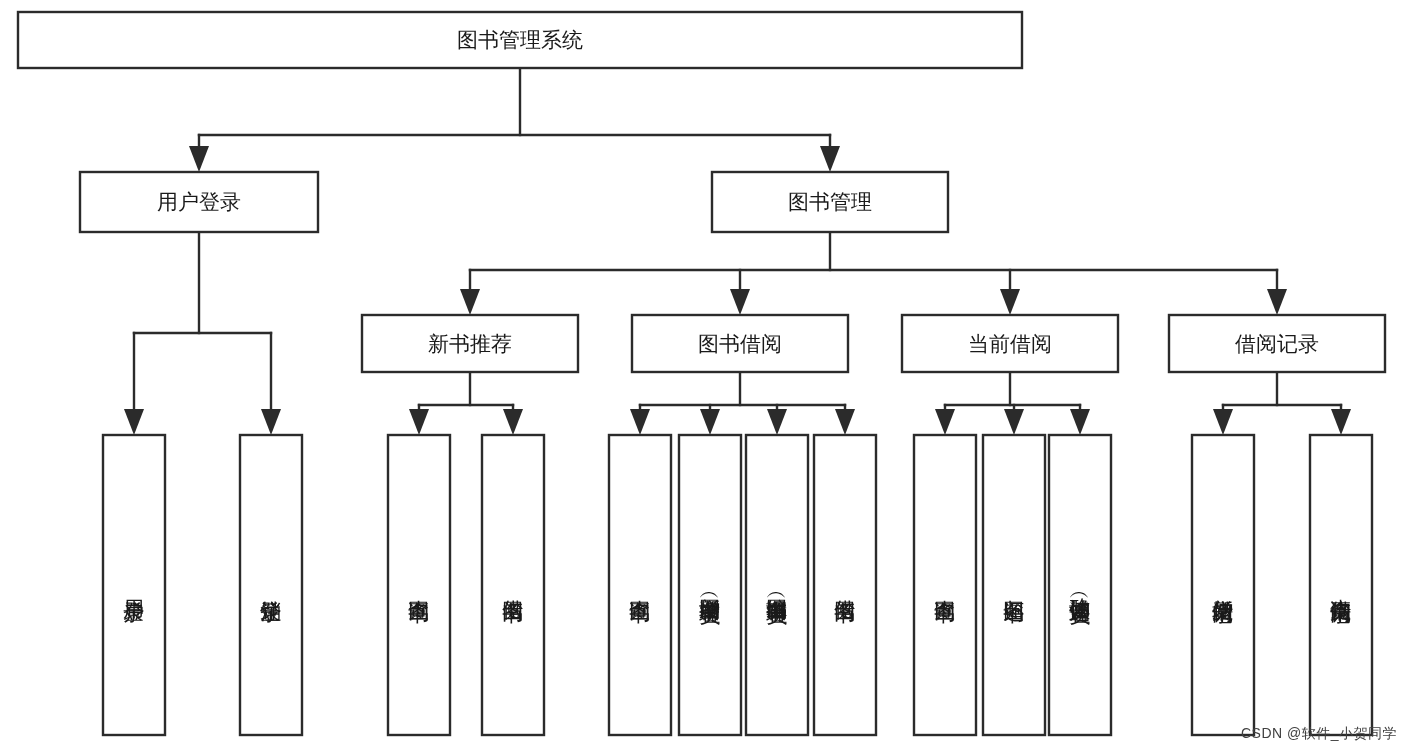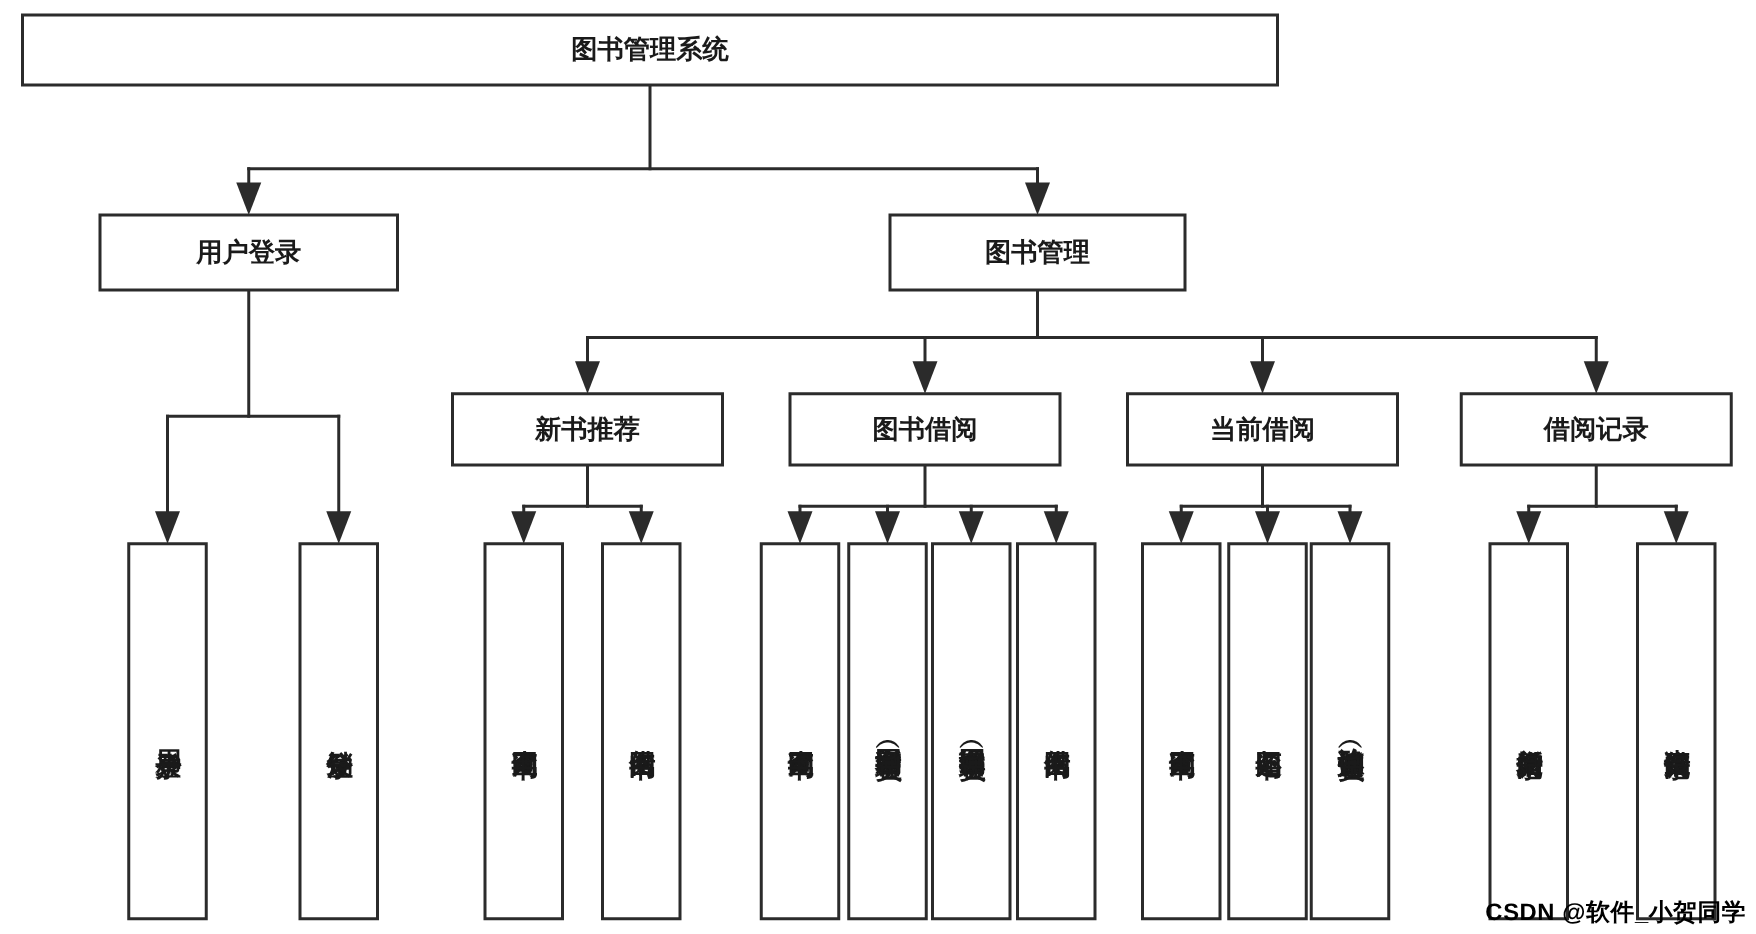--- a/index.html
+++ b/index.html
@@ -11,21 +11,20 @@
     width: 1405px;
     height: 747px;
     overflow: hidden;
     font-family: "Liberation Sans", "DejaVu Sans", sans-serif;
   }
   #diagram-root {
     position: relative;
     width: 1405px;
     height: 747px;
     background: #ffffff;
-    font-weight: bold;
   }
   svg#chart-svg {
     position: absolute;
     left: 0;
     top: 0;
     width: 1405px;
     height: 747px;
   }
   .node-box {
     fill: #ffffff;
@@ -63,22 +62,22 @@
     justify-content: center;
     text-align: center;
     white-space: pre-line;
     pointer-events: none;
   }
   #watermark {
     position: absolute;
     right: 8px;
     bottom: 4px;
     font-family: "Liberation Sans", "DejaVu Sans", sans-serif;
-    font-size: 19px;
-    color: #000000;
+    font-size: 14px;
+    color: #404040;
     letter-spacing: 0.5px;
     white-space: nowrap;
   }
 </style>
 </head>
 <body>
 
 <div id="diagram-root">
 
   <svg id="chart-svg" viewBox="0 0 1405 747">

